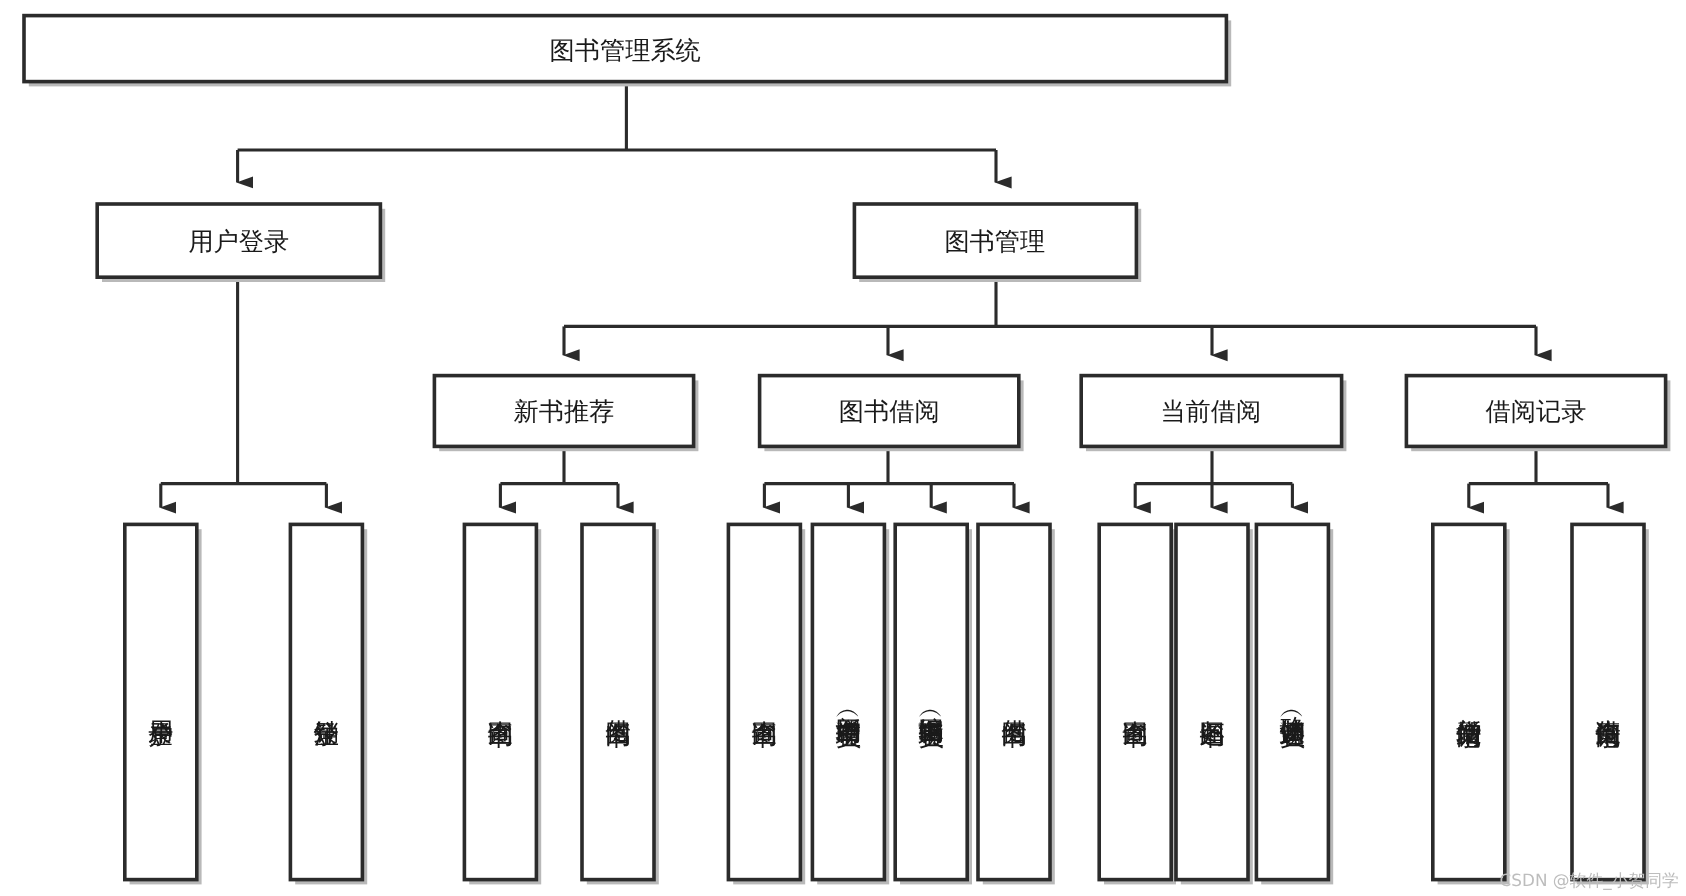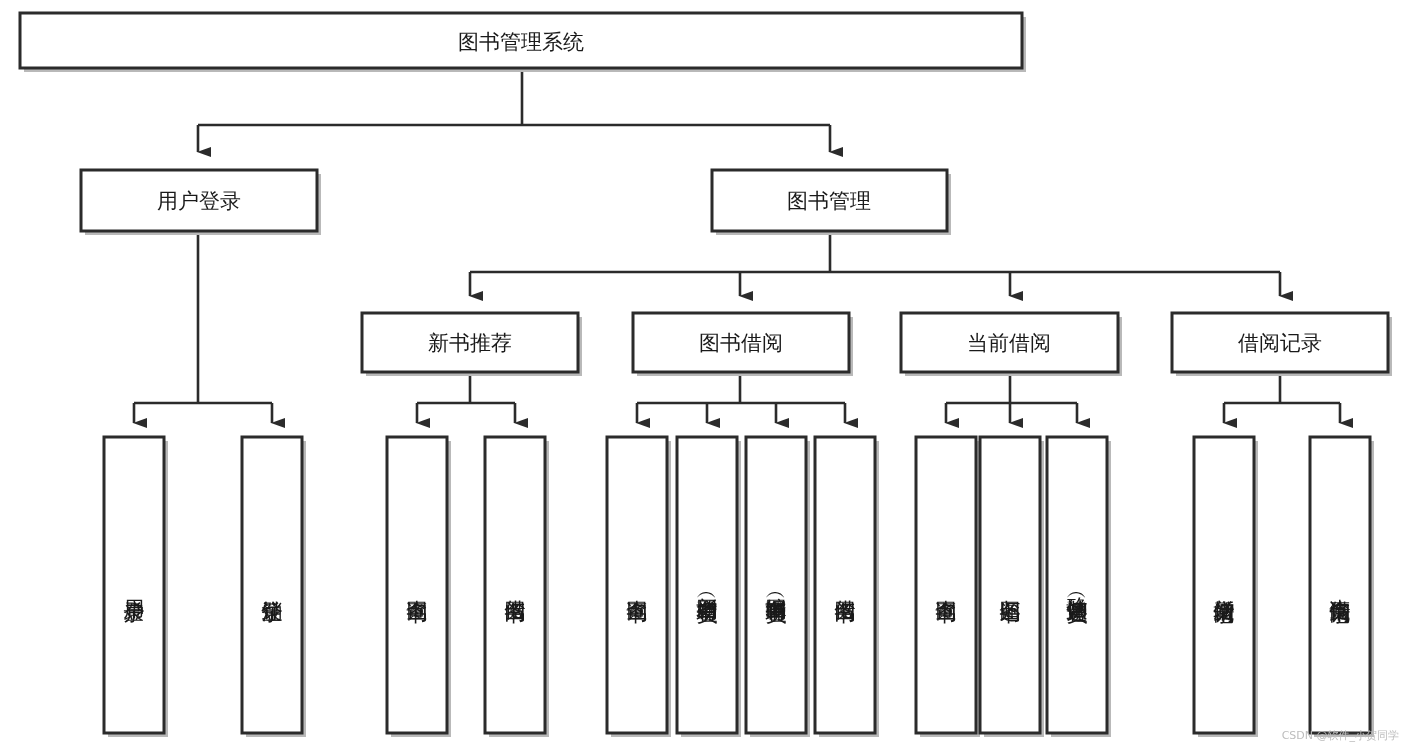--- a/index.html
+++ b/index.html
@@ -34,21 +34,21 @@
     writing-mode:vertical-rl;
     text-anchor:middle;
     dominant-baseline:central;
     letter-spacing:1px;
   }
   .watermark{
     position:absolute;
     right:6px;
     bottom:4px;
     color:#bdbdbd;
-    font-size:11px;
+    font-size:14px;
     font-family:"DejaVu Sans","Liberation Sans",sans-serif;
     white-space:nowrap;
     pointer-events:none;
   }
 </style>
 </head>
 <body>
 
 <svg id="diagram" viewBox="0 0 1405 747" xmlns="http://www.w3.org/2000/svg">
 

